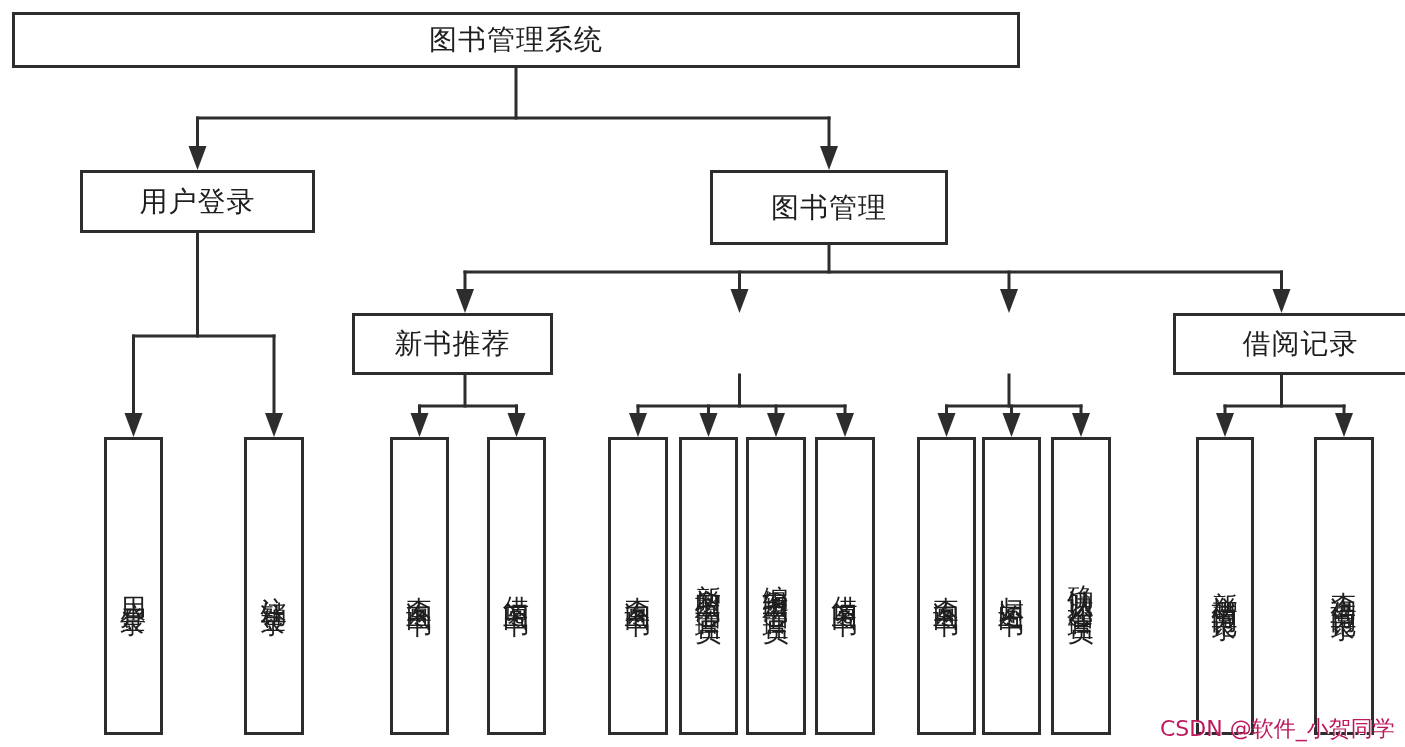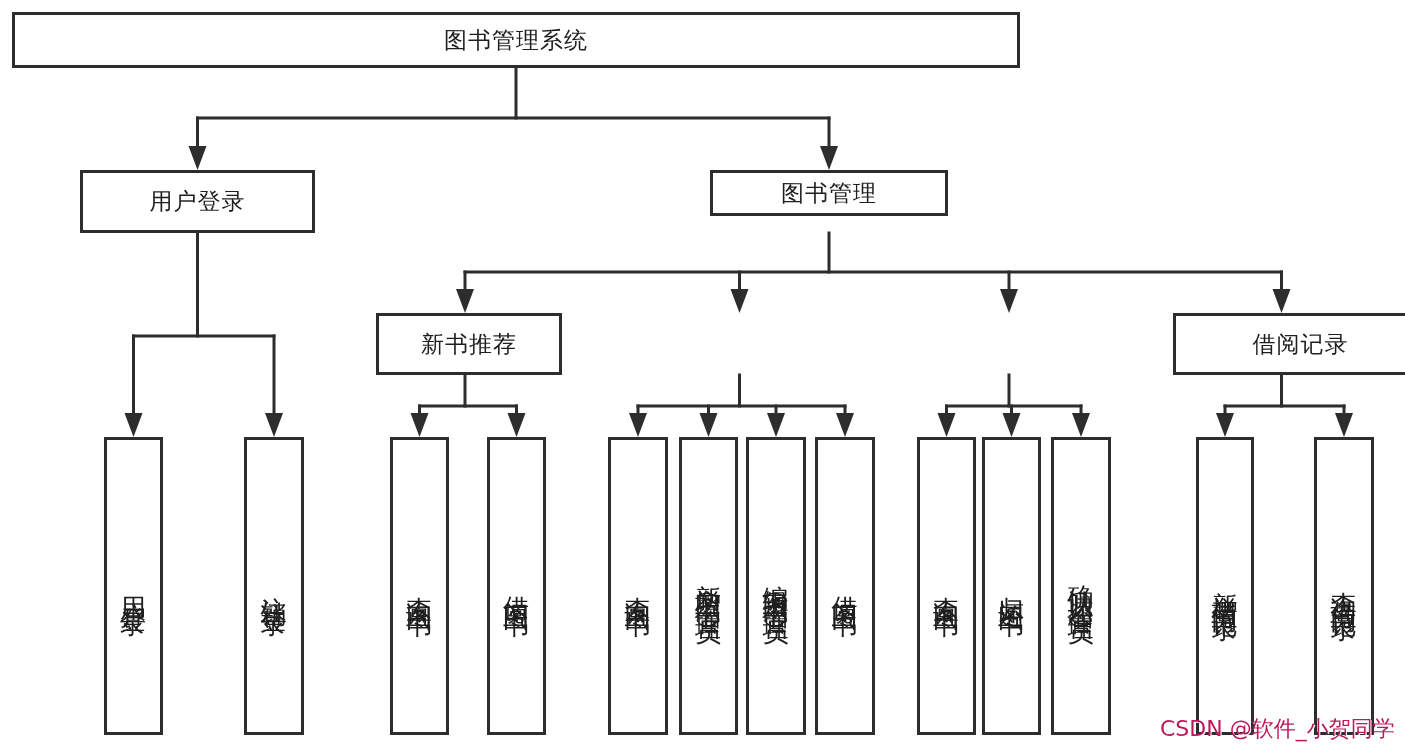--- a/index.html
+++ b/index.html
@@ -23,27 +23,27 @@
     position: absolute;
     box-sizing: border-box;
     border: 3px solid #2d2d2d;
     background: #ffffff;
     display: flex;
     align-items: center;
     justify-content: center;
     color: #1e1e1e;
   }
   .h-label {
-    font-size: 23px;
+    font-size: 28px;
     letter-spacing: 1px;
     white-space: nowrap;
   }
   .root-box   { left: 12px;  top: 12px;  width: 1008px; height: 56px; }
   .lvl2-a     { left: 80px;  top: 170px; width: 235px;  height: 63px; }
-  .lvl2-b     { left: 710px; top: 170px; width: 238px;  height: 46px; }
+  .lvl2-b     { left: 710px; top: 170px; width: 238px;  height: 75px; }
   .lvl3       { top: 313px; height: 62px; }
   .leaf       { top: 437px; height: 298px; }
   .v-label {
     writing-mode: vertical-rl;
     text-orientation: mixed;
     font-size: 26px;
     letter-spacing: 5px;
     line-height: 1.0;
     white-space: nowrap;
   }
@@ -122,21 +122,21 @@
     <span class="h-label">图书管理系统</span>
   </div>
 
   <div class="box lvl2-a">
     <span class="h-label">用户登录</span>
   </div>
   <div class="box lvl2-b">
     <span class="h-label">图书管理</span>
   </div>
 
-  <div class="box lvl3" style="left:376px;width:186px">
+  <div class="box lvl3" style="left:352px;width:201px">
     <span class="h-label">新书推荐</span>
   </div>
   <div class="box lvl3" style="left:1173px;width:255px">
     <span class="h-label">借阅记录</span>
   </div>
 
   <div class="box leaf" style="left:104px;width:59px">
     <span class="v-label">用户登录</span>
   </div>
   <div class="box leaf" style="left:244px;width:60px">

